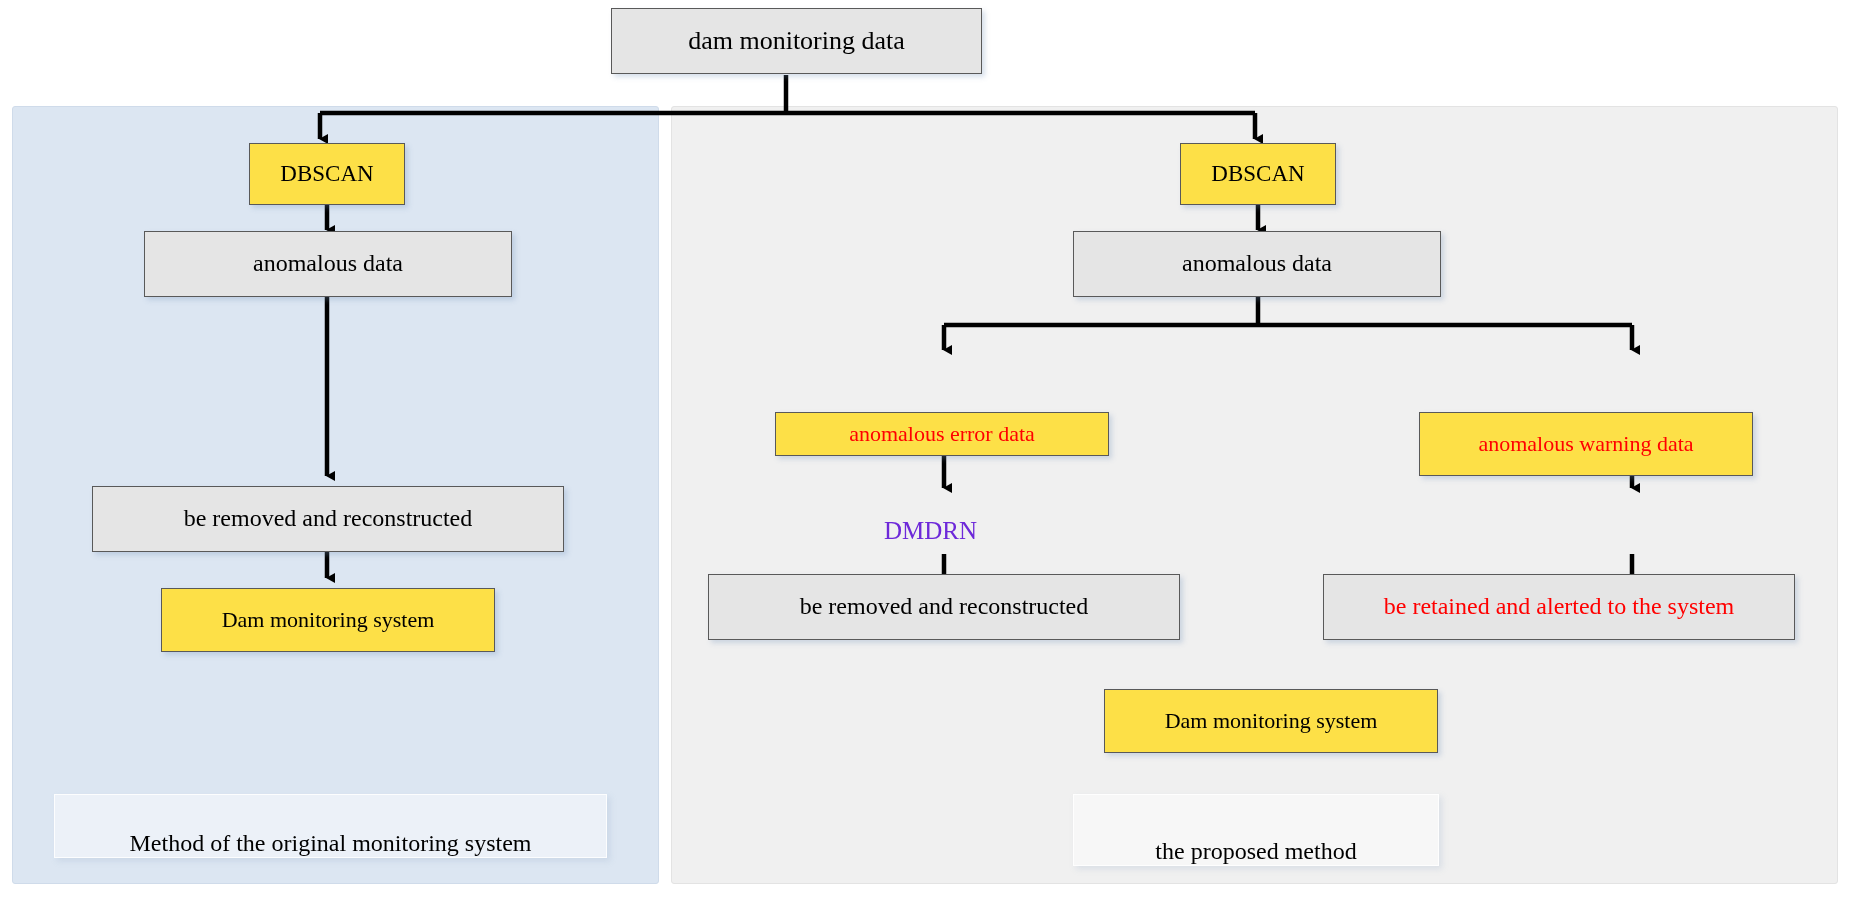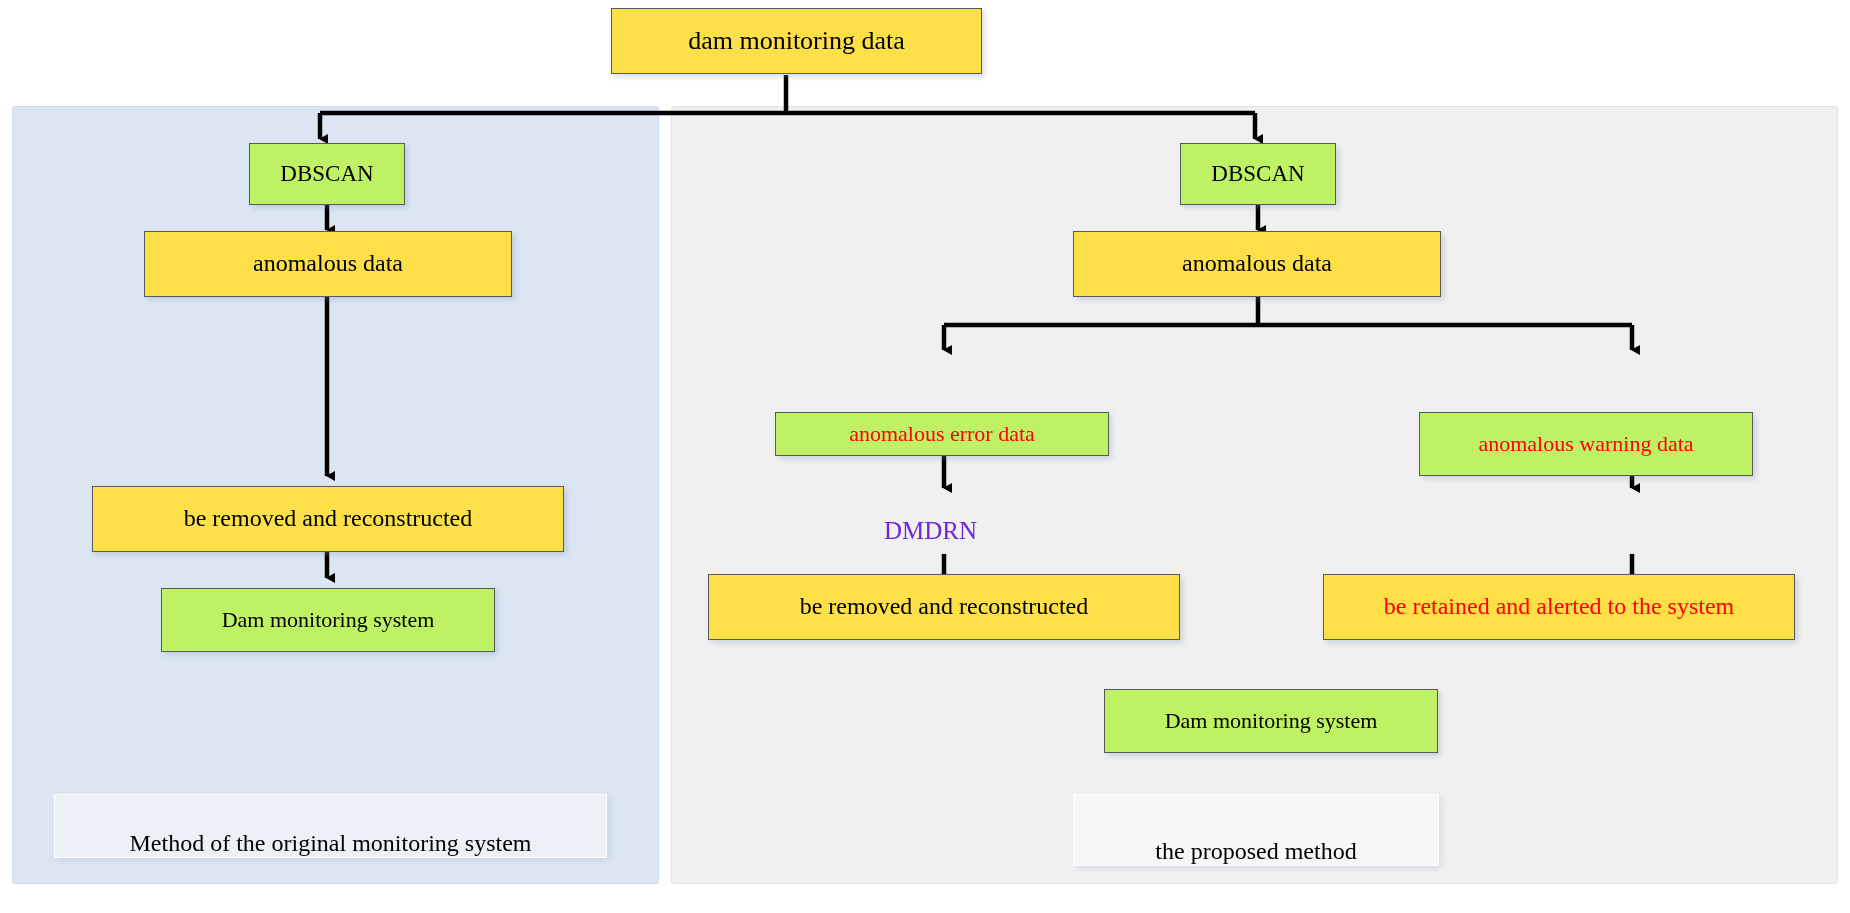--- a/index.html
+++ b/index.html
@@ -32,22 +32,22 @@
     position: absolute;
     box-sizing: border-box;
     display: flex;
     align-items: center;
     justify-content: center;
     text-align: center;
     border: 1px solid #595959;
     box-shadow: 3px 3px 5px rgba(120,150,190,0.30);
     line-height: 1.15;
   }
-  .fill-pink  { background: #fde047; }
-  .fill-blue  { background: #bef264; }
+  .fill-pink  { background: #e5e5e5; }
+  .fill-blue  { background: #fde047; }
   .txt-black  { color: #000000; }
   .txt-red    { color: #ff0000; }
   .caption {
     position: absolute;
     box-sizing: border-box;
     display: flex;
     align-items: flex-end;
     justify-content: center;
     text-align: center;
     background: rgba(255,255,255,0.45);

